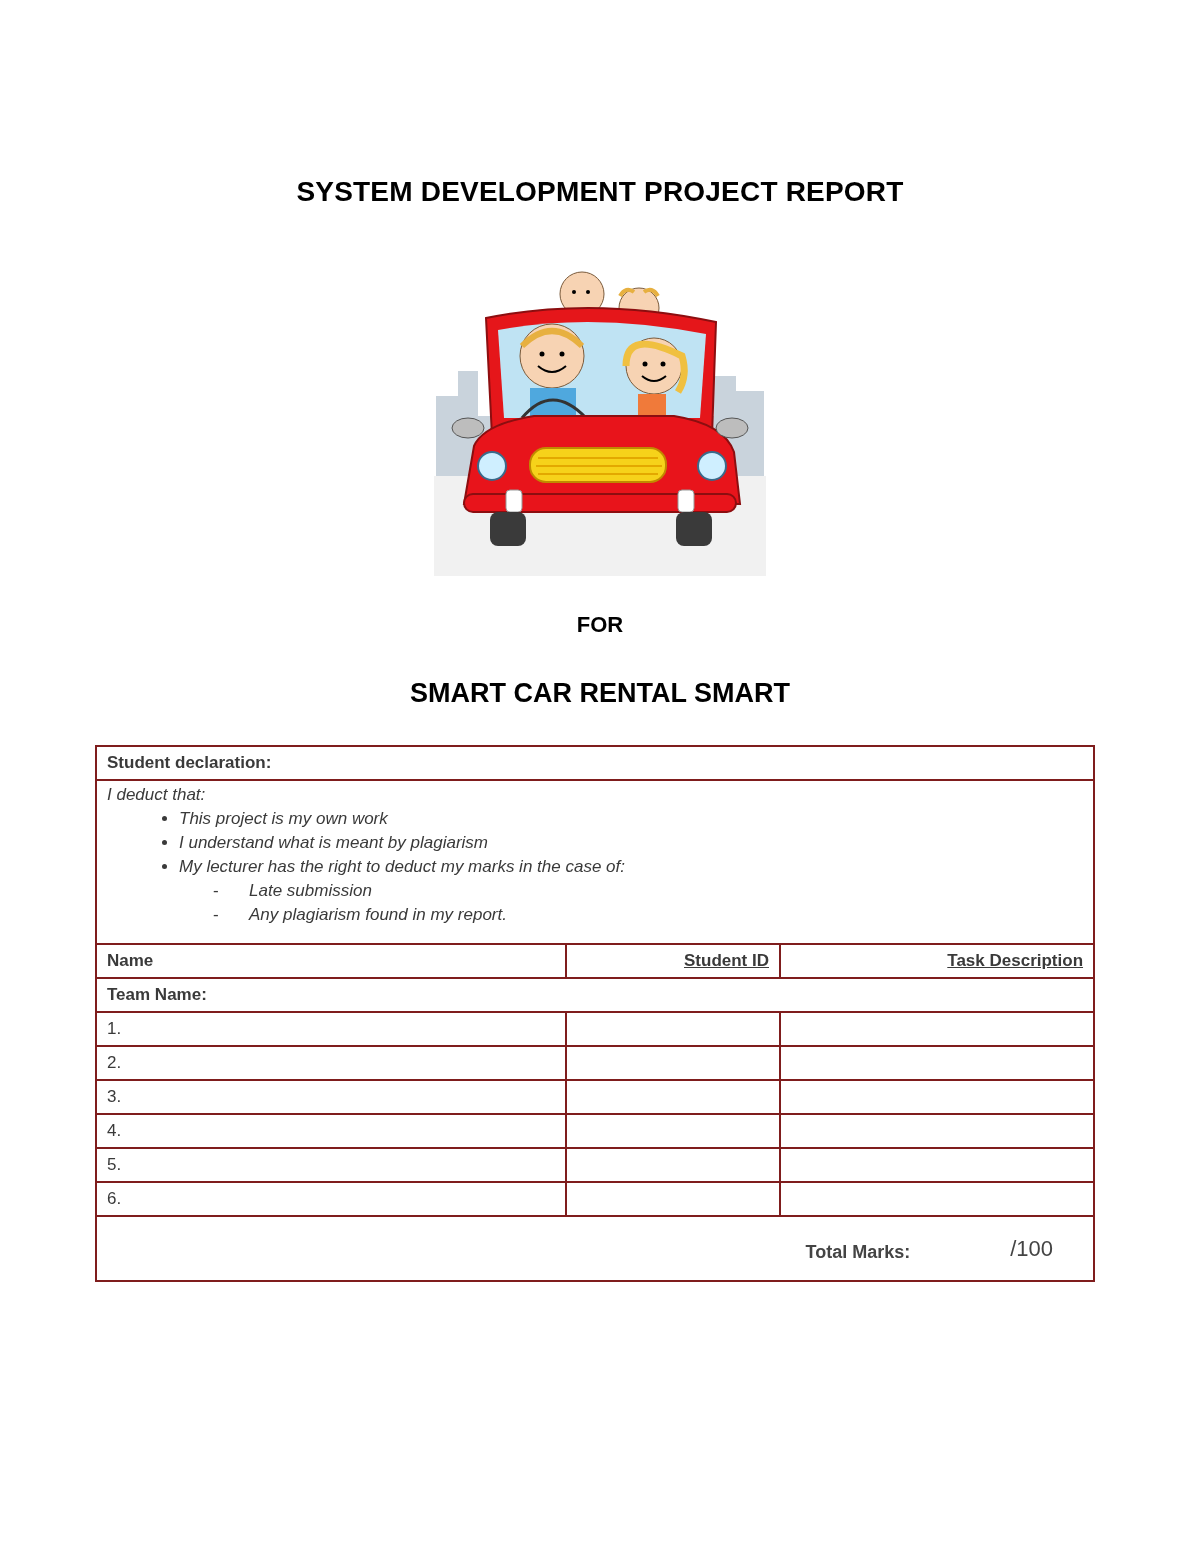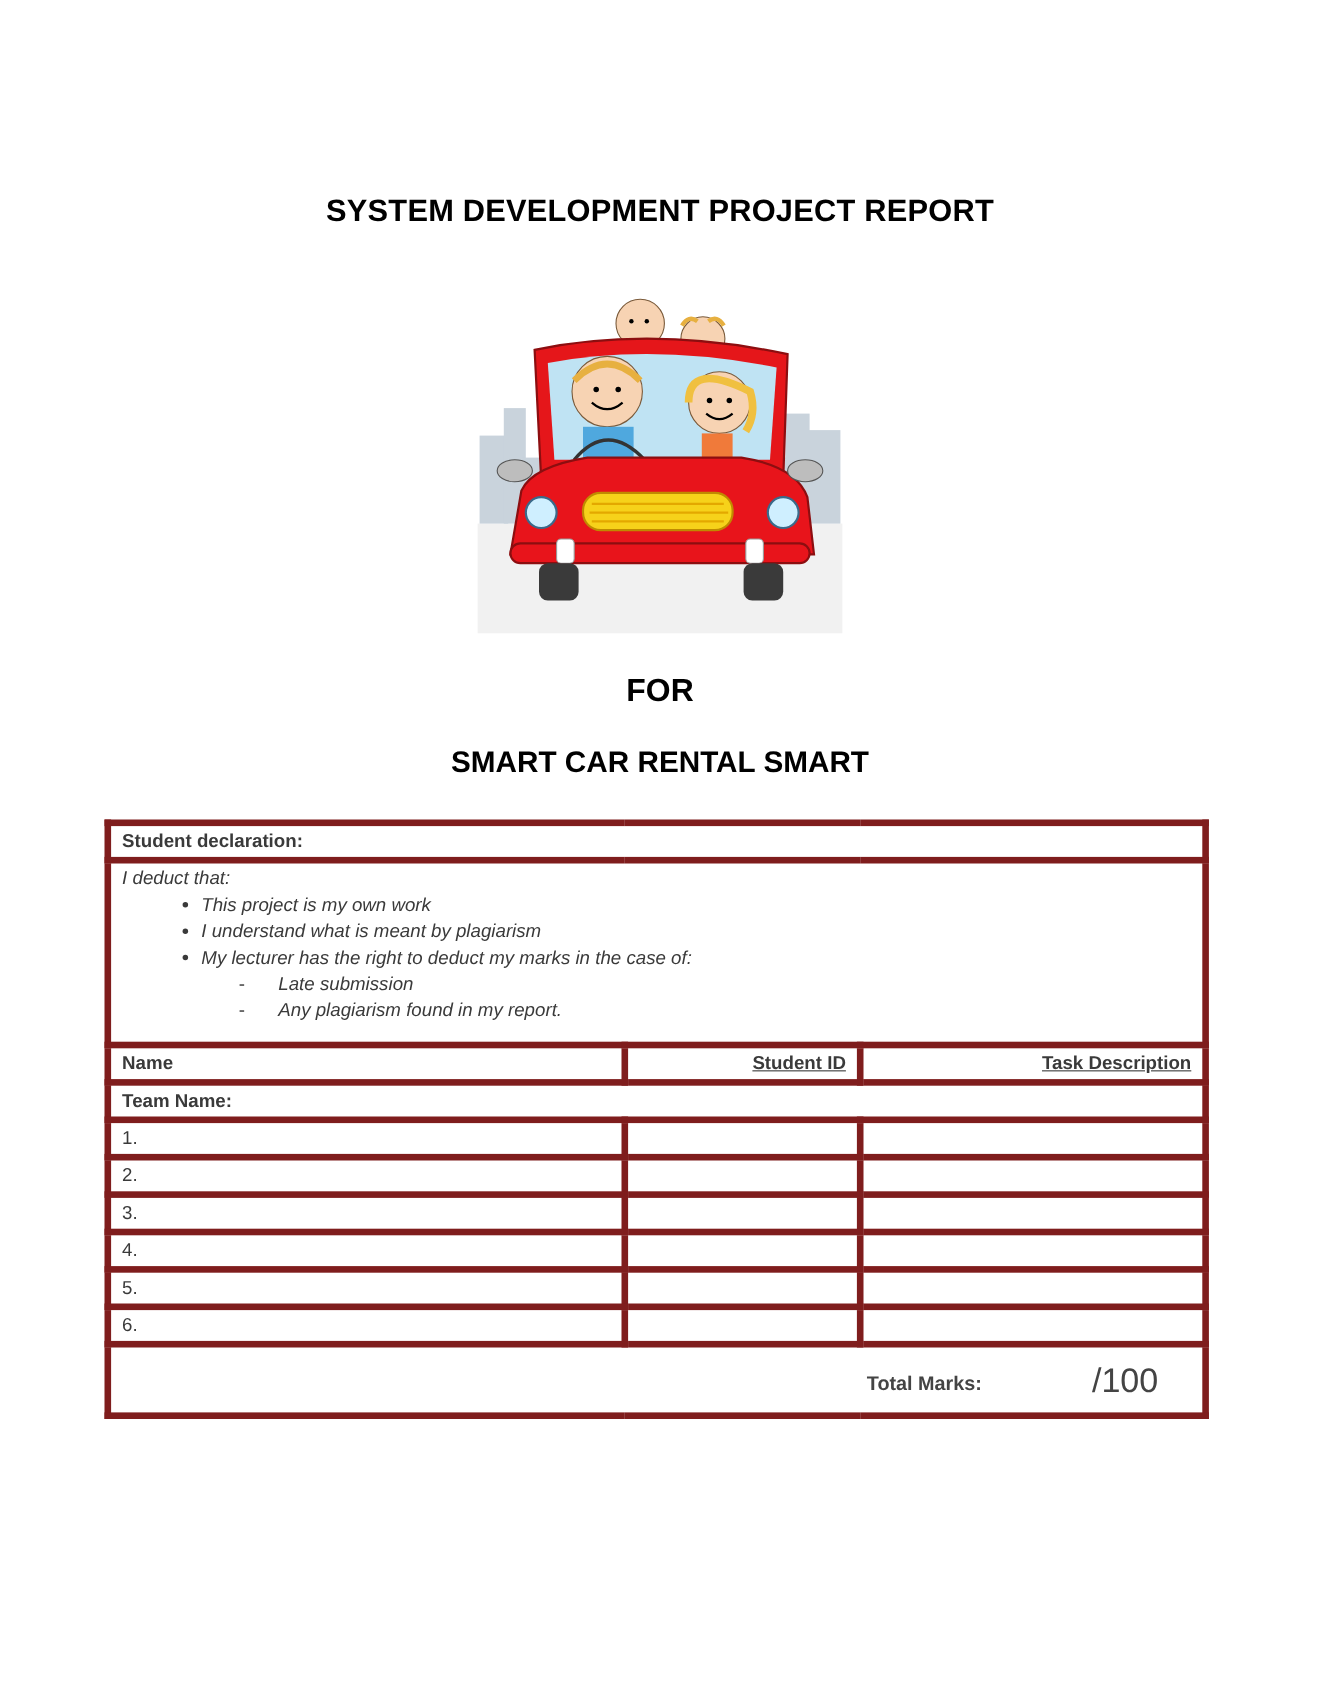--- a/index.html
+++ b/index.html
@@ -1,35 +1,35 @@
 <!DOCTYPE html>
 <html><head>
 <meta charset="utf-8">
 <style>
   html, body { margin: 0; padding: 0; background: #fff; }
   body { width: 1200px; height: 1553px; position: relative; font-family: "Liberation Sans", sans-serif; color: #000; overflow: hidden; }
   .title { position: absolute; top: 176px; left: 0; width: 1200px; text-align: center; font-weight: bold; font-size: 28px; letter-spacing: 0.2px; }
   .illus { position: absolute; left: 434px; top: 266px; width: 332px; height: 310px; }
-  .for { position: absolute; top: 612px; left: 0; width: 1200px; text-align: center; font-weight: bold; font-size: 29px; }
+  .for { position: absolute; top: 612px; left: 0; width: 1200px; text-align: center; font-weight: bold; font-size: 22px; }
   .subtitle { position: absolute; top: 678px; left: 0; width: 1200px; text-align: center; font-weight: bold; font-size: 27px; }
   table.form { position: absolute; left: 95px; top: 745px; width: 998px; border-collapse: collapse; table-layout: fixed; }
-  table.form td { border: 6px solid #7f1d1d; padding: 0 10px; font-size: 17px; color: #3a3a3a; vertical-align: middle; }
+  table.form td { border: 2px solid #7f1d1d; padding: 0 10px; font-size: 17px; color: #3a3a3a; vertical-align: middle; }
   .h36 { height: 34px; }
   .decl-head { font-weight: bold; }
   .decl-body { height: 160px; vertical-align: top !important; padding-top: 2px !important; font-style: italic; line-height: 24px; }
   .decl-body ul { margin: 0; padding-left: 72px; list-style: disc; }
   .decl-body ul ul { padding-left: 70px; list-style: none; }
   .decl-body ul ul li { position: relative; }
   .decl-body ul ul li::before { content: "-"; position: absolute; left: -36px; font-style: normal; }
   .col-head { font-weight: bold; }
   .center { text-align: right; text-decoration: underline; }
   .total-row { height: 65px; }
   .total-wrap { display: flex; justify-content: flex-end; align-items: center; padding-right: 30px; }
   .total-label { font-weight: bold; font-size: 18px; color: #444; margin-right: 100px; margin-top: 8px; }
-  .total-value { font-size: 31px; color: #444; }
+  .total-value { font-size: 22px; color: #444; }
 </style>
 </head>
 <body>
 
 <div class="title">SYSTEM DEVELOPMENT PROJECT REPORT</div>
 
 <div class="illus">
   <svg width="332" height="310" viewBox="0 0 332 310">
 
     <rect x="0" y="210" width="332" height="100" fill="#f1f1f1"></rect>

